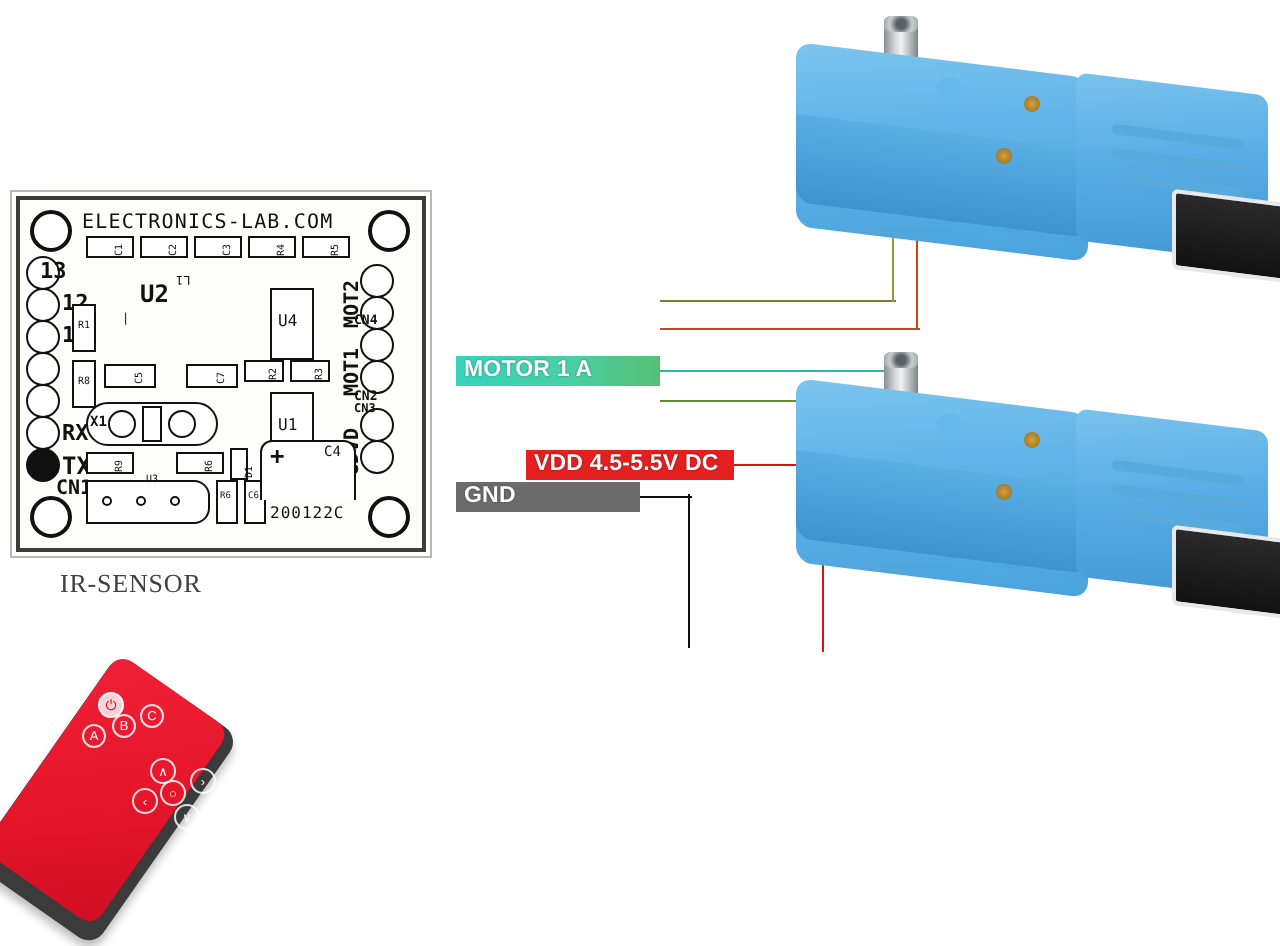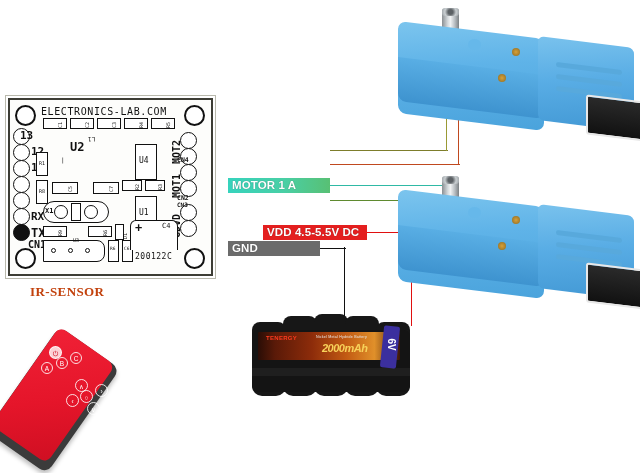--- a/index.html
+++ b/index.html
@@ -34,21 +34,21 @@
   .pad{position:absolute;border:1.8px solid #111;border-radius:50%;background:#fff;box-sizing:border-box;}
   .pad.fill{background:#111;}
   .mhole{position:absolute;border:2.6px solid #111;border-radius:50%;background:#fff;box-sizing:border-box;}
   .tx{position:absolute;font-family:"DejaVu Sans Mono",monospace;color:#111;white-space:nowrap;}
   .tx.b{font-weight:bold;}
   .rot90{transform:rotate(-90deg);transform-origin:0 0;}
   .rot180{transform:rotate(180deg);}
   .brand{position:absolute;font-family:"DejaVu Sans Mono",monospace;font-weight:normal;
          font-size:10px;letter-spacing:.6px;color:#111;}
   .irsensor{position:absolute;font-family:"Liberation Serif",serif;font-size:13px;
-            font-weight:bold;color:#c2410c;letter-spacing:.4px;}
+            font-weight:normal;color:#404040;letter-spacing:.4px;}
 
   
   .motor{position:absolute;}
   .mbody{position:absolute;background:#5fb3e8;border-radius:6px;}
 
   
   .batt{position:absolute;}
   .cell{position:absolute;background:#171717;border-radius:8px 8px 10px 10px;}
   .blabel{position:absolute;background:linear-gradient(90deg,#2a0d06 0%,#5a1a08 12%,#8d2c0a 38%,#c25a13 62%,#e0902a 82%,#3a1508 100%);}
   .bbrand{position:absolute;font-family:"Liberation Sans",sans-serif;font-weight:bold;
@@ -230,39 +230,20 @@
     <div class="mbody" style="left:148px;top:38px;width:96px;height:84px;background:linear-gradient(170deg,#79c2ed 0%,#59ade5 45%,#4298d4 100%);border-radius:6px;transform:skewY(7deg);"></div>
     <div style="position:absolute;left:166px;top:62px;width:66px;height:5px;background:#58a9dc;border-radius:3px;transform:skewY(7deg);"></div>
     <div style="position:absolute;left:166px;top:74px;width:66px;height:5px;background:#58a9dc;border-radius:3px;transform:skewY(7deg);"></div>
     <div style="position:absolute;left:166px;top:86px;width:66px;height:5px;background:#58a9dc;border-radius:3px;transform:skewY(7deg);"></div>
     <div style="position:absolute;left:196px;top:94px;width:54px;height:36px;background:linear-gradient(180deg,#2a2a2a,#111);border:2px solid #e8e8e8;border-radius:3px;transform:skewY(7deg);"></div>
     <div style="position:absolute;left:122px;top:44px;width:8px;height:8px;border-radius:50%;background:radial-gradient(circle,#d6a13a,#8d6a22);"></div>
     <div style="position:absolute;left:108px;top:70px;width:8px;height:8px;border-radius:50%;background:radial-gradient(circle,#d6a13a,#8d6a22);"></div>
     <div style="position:absolute;left:78px;top:35px;width:13px;height:11px;border-radius:50%;background:#66b8ea;"></div>
   </div>
 
-  <div class="batt" style="left:248px;top:306px;width:166px;height:96px;">
-
-    <div class="cell" style="left:4px;top:16px;width:34px;height:74px;"></div>
-    <div class="cell" style="left:35px;top:10px;width:34px;height:80px;"></div>
-    <div class="cell" style="left:66px;top:8px;width:34px;height:82px;"></div>
-    <div class="cell" style="left:97px;top:10px;width:34px;height:80px;"></div>
-    <div class="cell" style="left:128px;top:16px;width:34px;height:74px;"></div>
-    <div style="position:absolute;left:4px;top:24px;width:158px;height:62px;background:#141414;border-radius:6px;"></div>
-
-    <div class="blabel" style="left:10px;top:26px;width:142px;height:28px;border-radius:1px;"></div>
-    <div class="bbrand" style="left:18px;top:29px;">TENERGY</div>
-    <div class="bsub" style="left:68px;top:29px;">Nickel Metal Hydride Battery</div>
-    <div class="bmah" style="left:74px;top:36px;">2000mAh</div>
-
-    <div class="btag" style="left:134px;top:20px;width:16px;height:42px;transform:rotate(6deg);"></div>
-    <div class="bv" style="left:137px;top:33px;transform:rotate(90deg);">6V</div>
-
-    <div style="position:absolute;left:4px;top:62px;width:158px;height:8px;background:rgba(255,255,255,.05);"></div>
-  </div>
 
   <div class="remote">
 
     <div style="position:absolute;left:8px;top:4px;width:74px;height:128px;background:#3b3b3b;
                 border-radius:9px;transform:rotate(35deg);transform-origin:50% 50%;
                 box-shadow:2px 3px 4px rgba(0,0,0,.25);"></div>
 
     <div style="position:absolute;left:11px;top:3px;width:68px;height:120px;
                 background:linear-gradient(140deg,#f02136 0%,#e5152a 55%,#cf0f22 100%);
                 border-radius:8px;transform:rotate(35deg);transform-origin:50% 50%;"></div>

